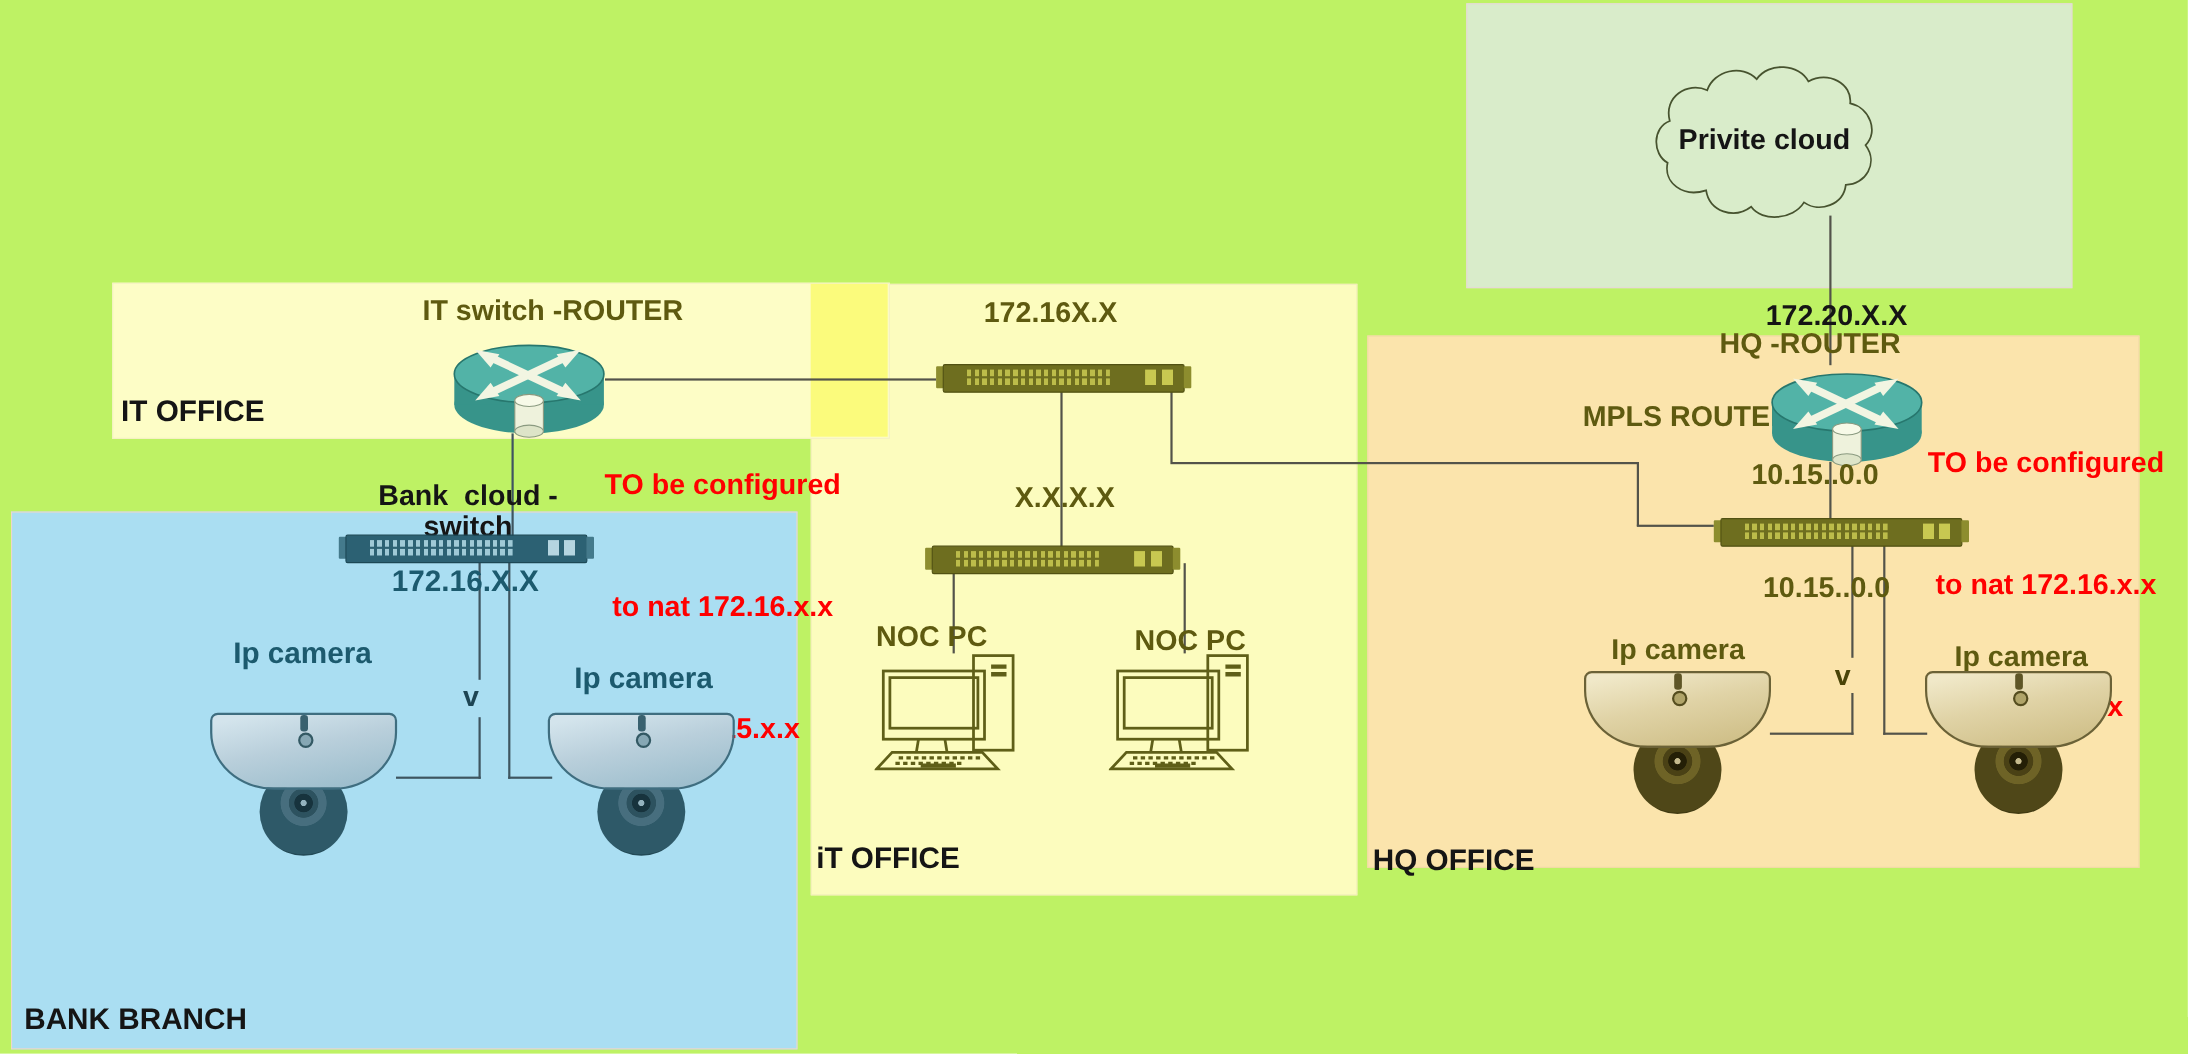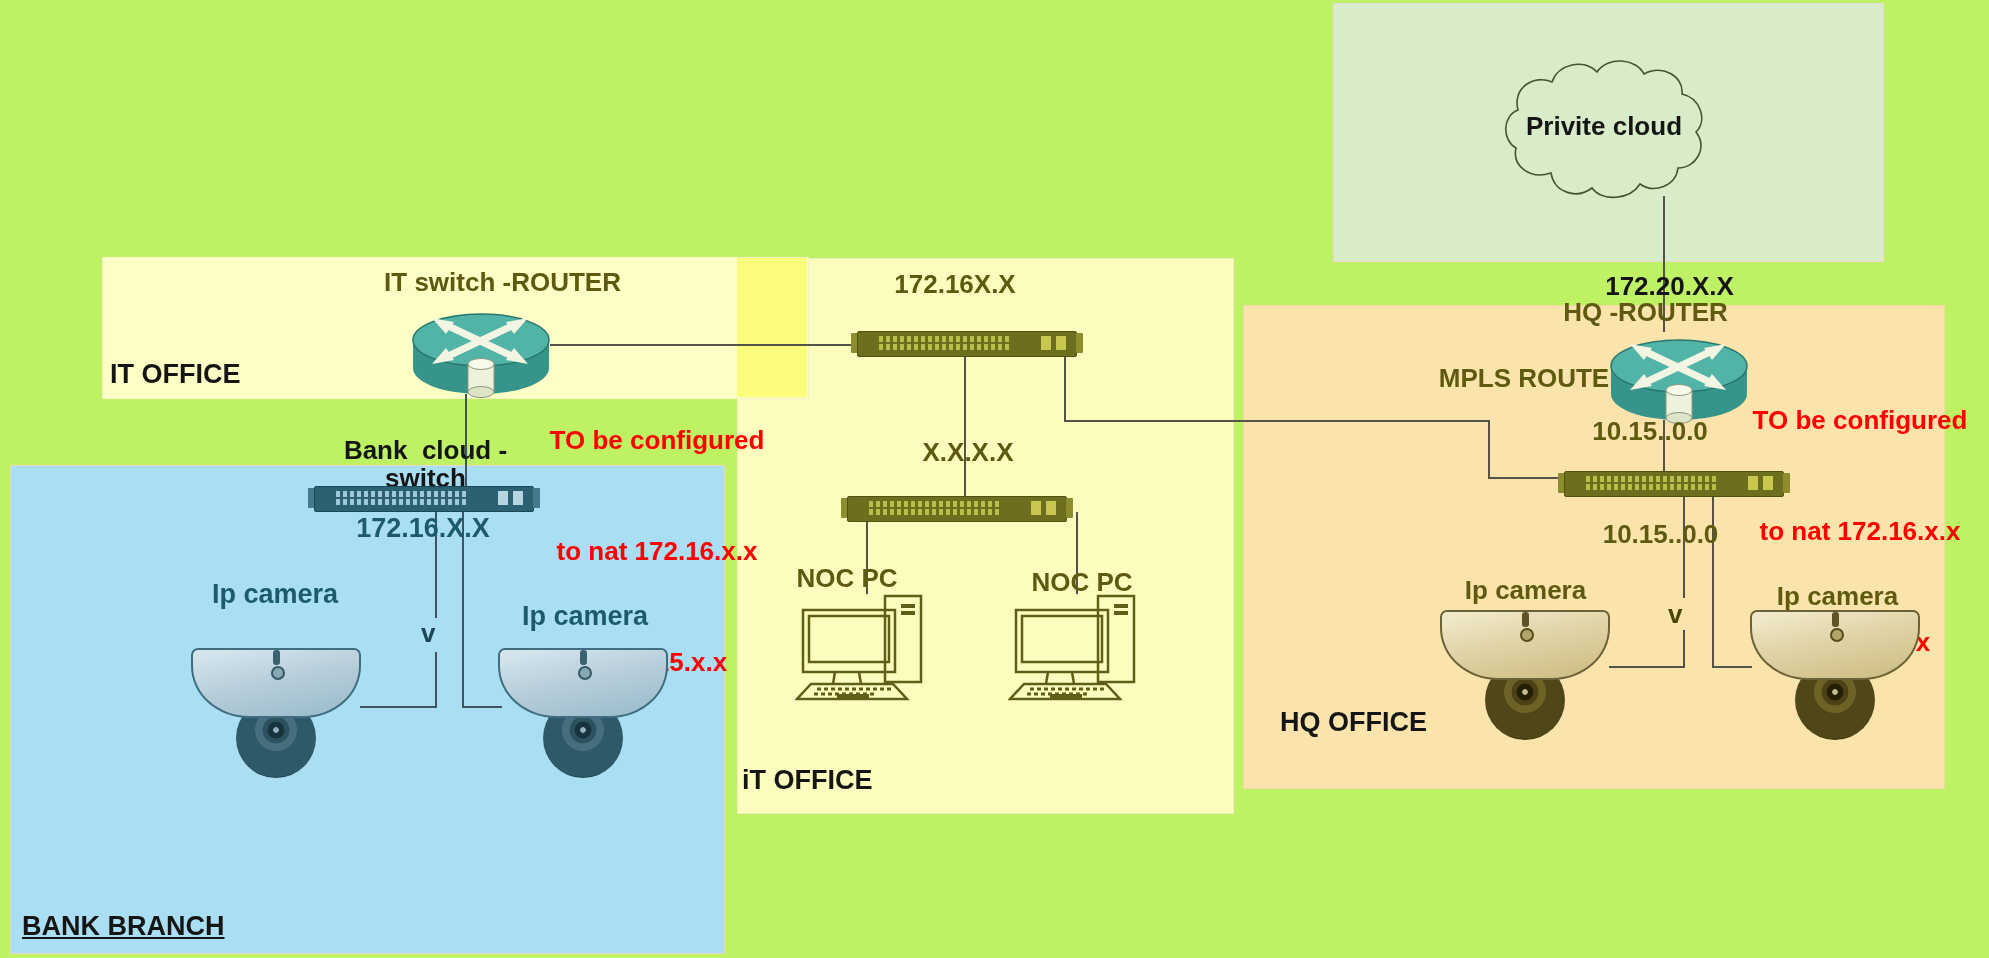--- a/index.html
+++ b/index.html
@@ -171,21 +171,21 @@
       <div class="pin"></div>
       <div class="dot"></div>
   </div>
   <div class="cam cam-tan" style="left:1749px;top:604px;">
     <div class="ball"></div>
       <div class="dome"></div>
       <div class="pin"></div>
       <div class="dot"></div>
   </div>
 
-  <div class="lbl left c-black fs27" style="left:1248px;top:708px;width:260px;margin-left:32px;">HQ OFFICE</div>
+  <div class="lbl left c-black fs27" style="left:1248px;top:768px;width:260px;">HQ OFFICE</div>
 
   <div class="lbl c-olive fs26" style="left:355px;top:268px;width:295px;">IT switch -ROUTER</div>
 
   <svg class="icon-abs" style="left:410px;top:304px;" width="142" height="96" viewBox="0 0 142 96">
     <ellipse cx="71" cy="64" rx="68" ry="26" fill="#37948a"></ellipse>
     <rect x="3" y="36" width="136" height="28" fill="#37948a"></rect>
     <ellipse cx="71" cy="36" rx="68" ry="26" fill="#52b3a7" stroke="#27776e" stroke-width="1.5"></ellipse>
     <g stroke="#f2f5e2" stroke-width="7">
       <line x1="34" y1="54" x2="106" y2="20"></line>
         <line x1="34" y1="20" x2="106" y2="54"></line>
@@ -234,21 +234,21 @@
       <div class="pin"></div>
       <div class="dot"></div>
   </div>
   <div class="cam cam-blue" style="left:497px;top:642px;">
     <div class="ball"></div>
       <div class="dome"></div>
       <div class="pin"></div>
       <div class="dot"></div>
   </div>
 
-  <div class="lbl left c-black fs27" style="left:22px;top:912px;width:280px;text-decoration:underline;">BANK BRANCH</div>
+  <div class="lbl left c-black fs27" style="left:22px;top:912px;width:280px;">BANK BRANCH</div>
 
   <div class="lbl c-olive fs26" style="left:885px;top:270px;width:140px;">172.16X.X</div>
 
   <div class="switch sw-olive" style="left:851px;top:331px;">
     <i class="ear l"></i>
       <div class="body"></div>
       <i class="ports"></i>
       <i class="ports row2"></i>
       <i class="uplink"></i>
       <i class="ear r"></i>

